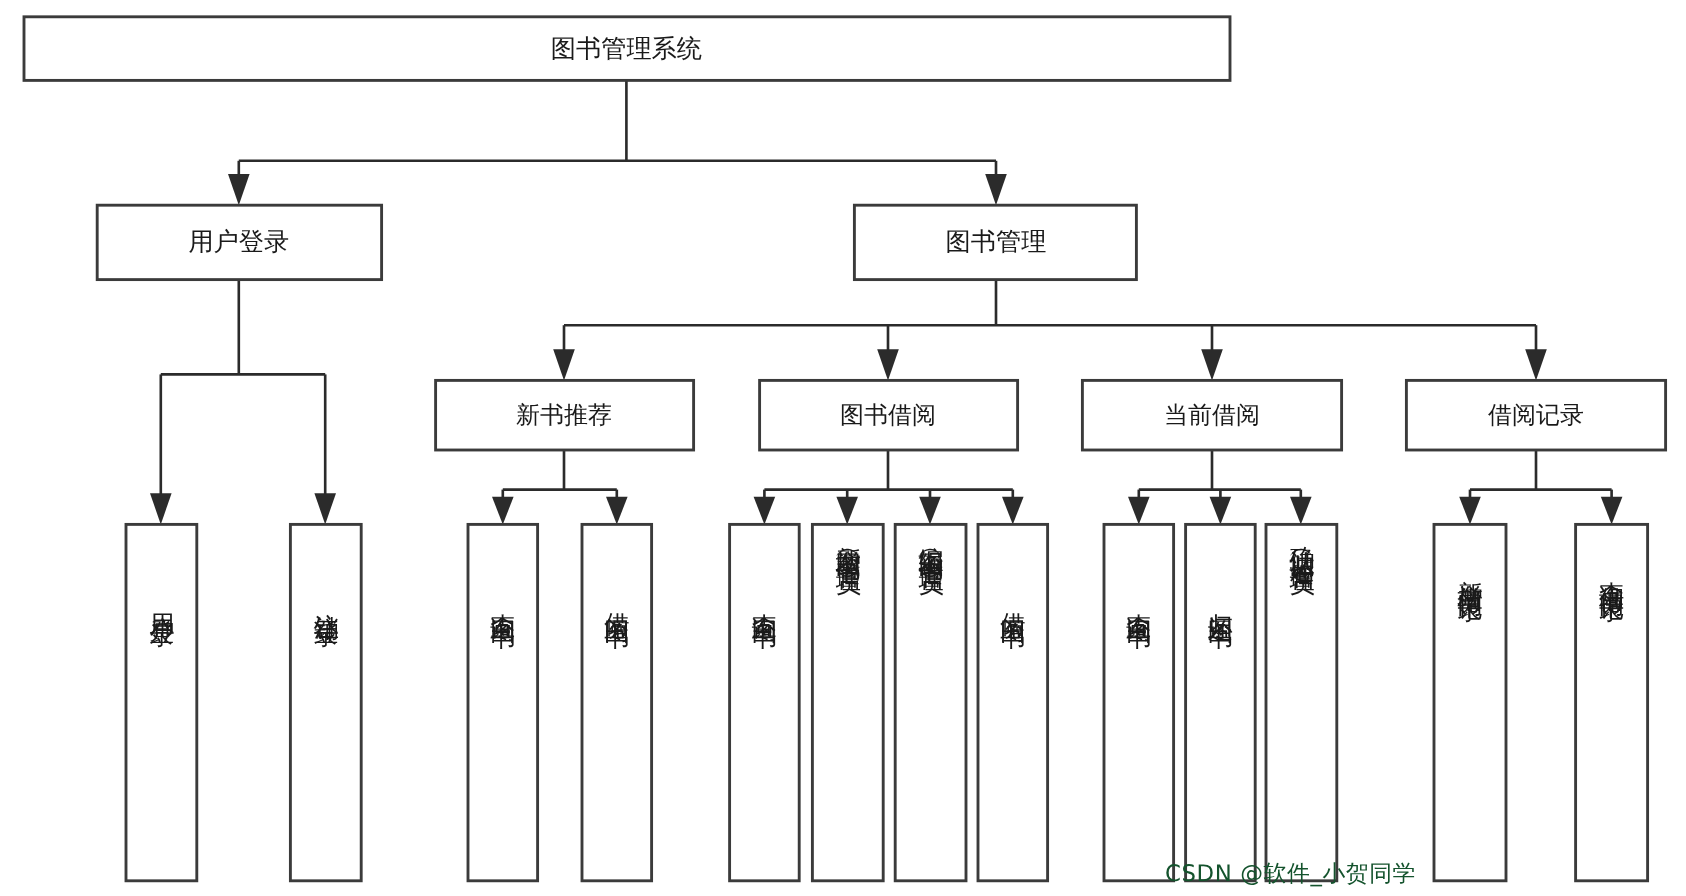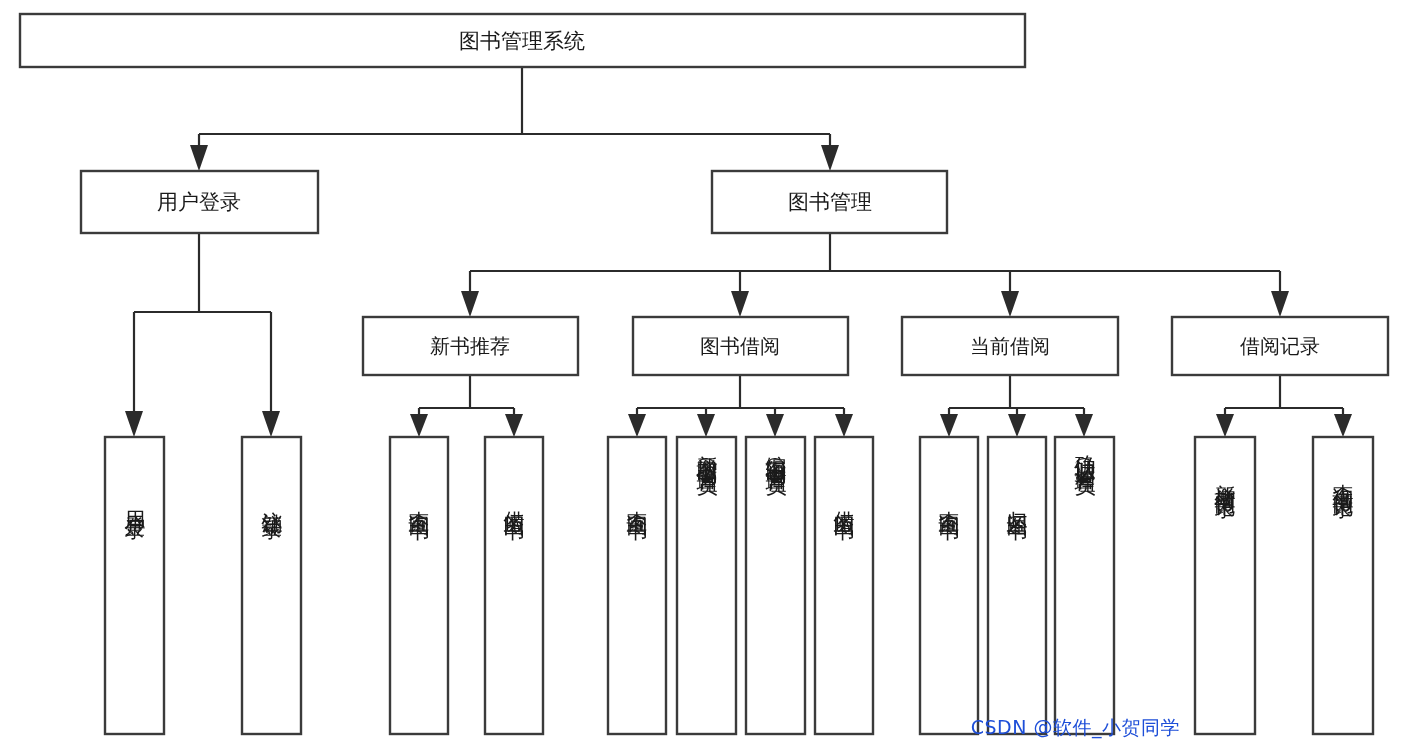--- a/index.html
+++ b/index.html
@@ -58,21 +58,21 @@
   }
   .arrow-head {
     fill: #2b2b2b;
   }
   .watermark {
     position: absolute;
     right: 14px;
     bottom: 6px;
     font-family: "DejaVu Sans", "Liberation Sans", sans-serif;
     font-size: 19px;
-    color: #1d4ed8;
+    color: #14532d;
     white-space: nowrap;
     letter-spacing: 0.5px;
   }
 </style>
 </head>
 <body>
 
 <div id="diagram-root">
 
   <svg id="flowchart" viewBox="0 0 1405 747">

